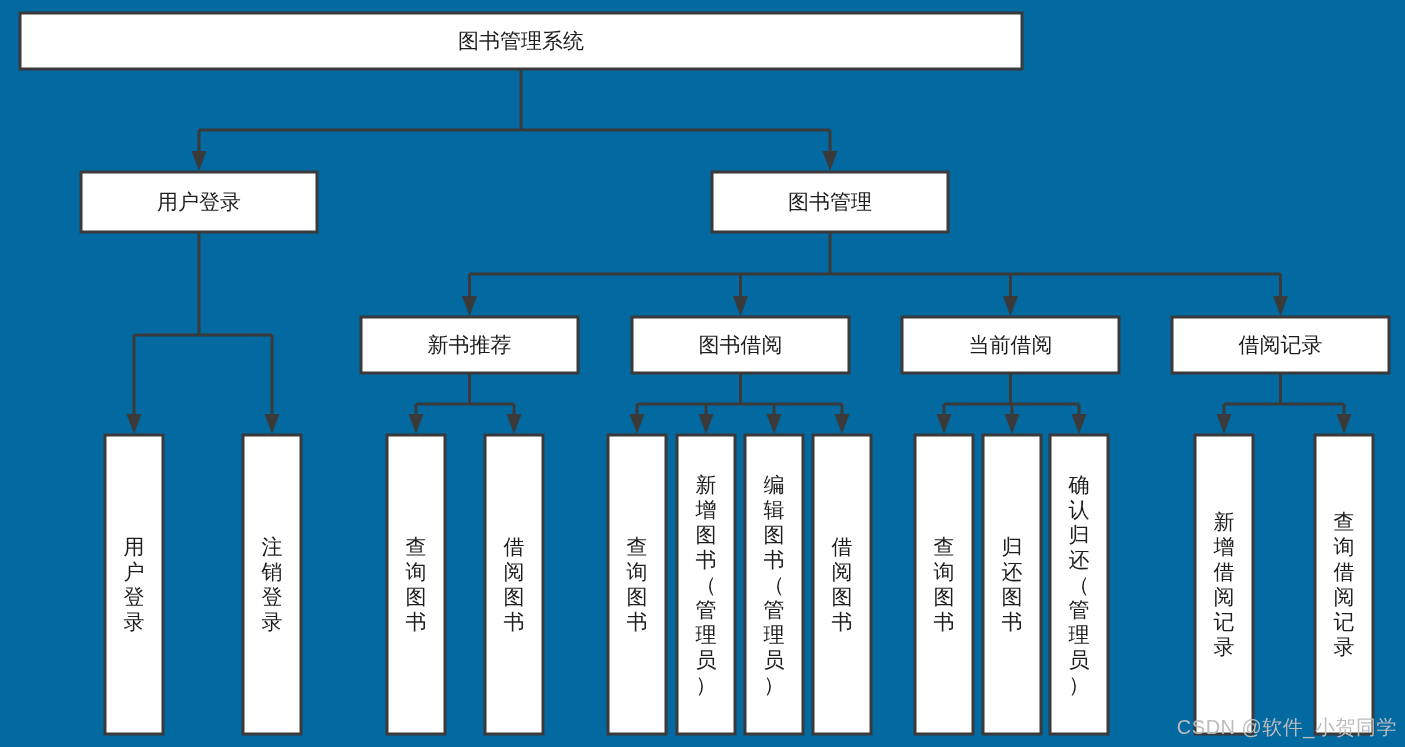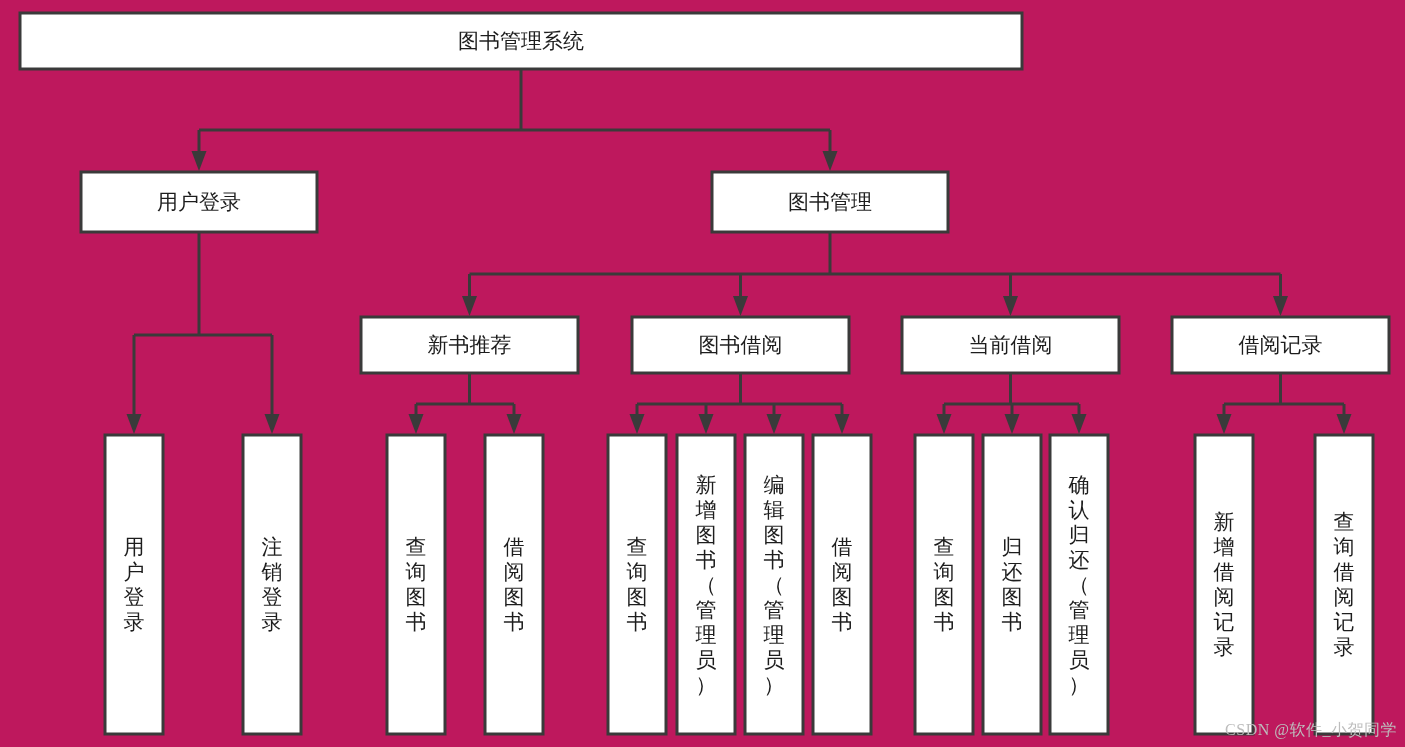--- a/index.html
+++ b/index.html
@@ -11,21 +11,21 @@
   body {
     width: 1405px;
     height: 747px;
     font-family: "DejaVu Sans", "Liberation Sans", sans-serif;
     overflow: hidden;
   }
   #diagram-root {
     position: relative;
     width: 1405px;
     height: 747px;
-    background: #be185d;
+    background: #0369a1;
   }
   svg#tree-svg {
     position: absolute;
     left: 0;
     top: 0;
     width: 1405px;
     height: 747px;
     display: block;
   }
   .node-box {
@@ -53,22 +53,22 @@
   .node-label-v {
     font-family: "DejaVu Sans", "Liberation Sans", sans-serif;
     font-size: 21px;
     fill: #1d1d1d;
     text-anchor: middle;
   }
   .watermark-text {
     position: absolute;
     right: 8px;
     bottom: 6px;
-    font-family: Liberation Serif, serif;
-    font-size: 16px;
+    font-family: Liberation Sans, sans-serif;
+    font-size: 20px;
     color: #bdbdbd;
     white-space: nowrap;
     letter-spacing: 0.5px;
     margin-top: 34px;
   }
 </style>
 </head>
 <body>
 
 <div id="diagram-root">

